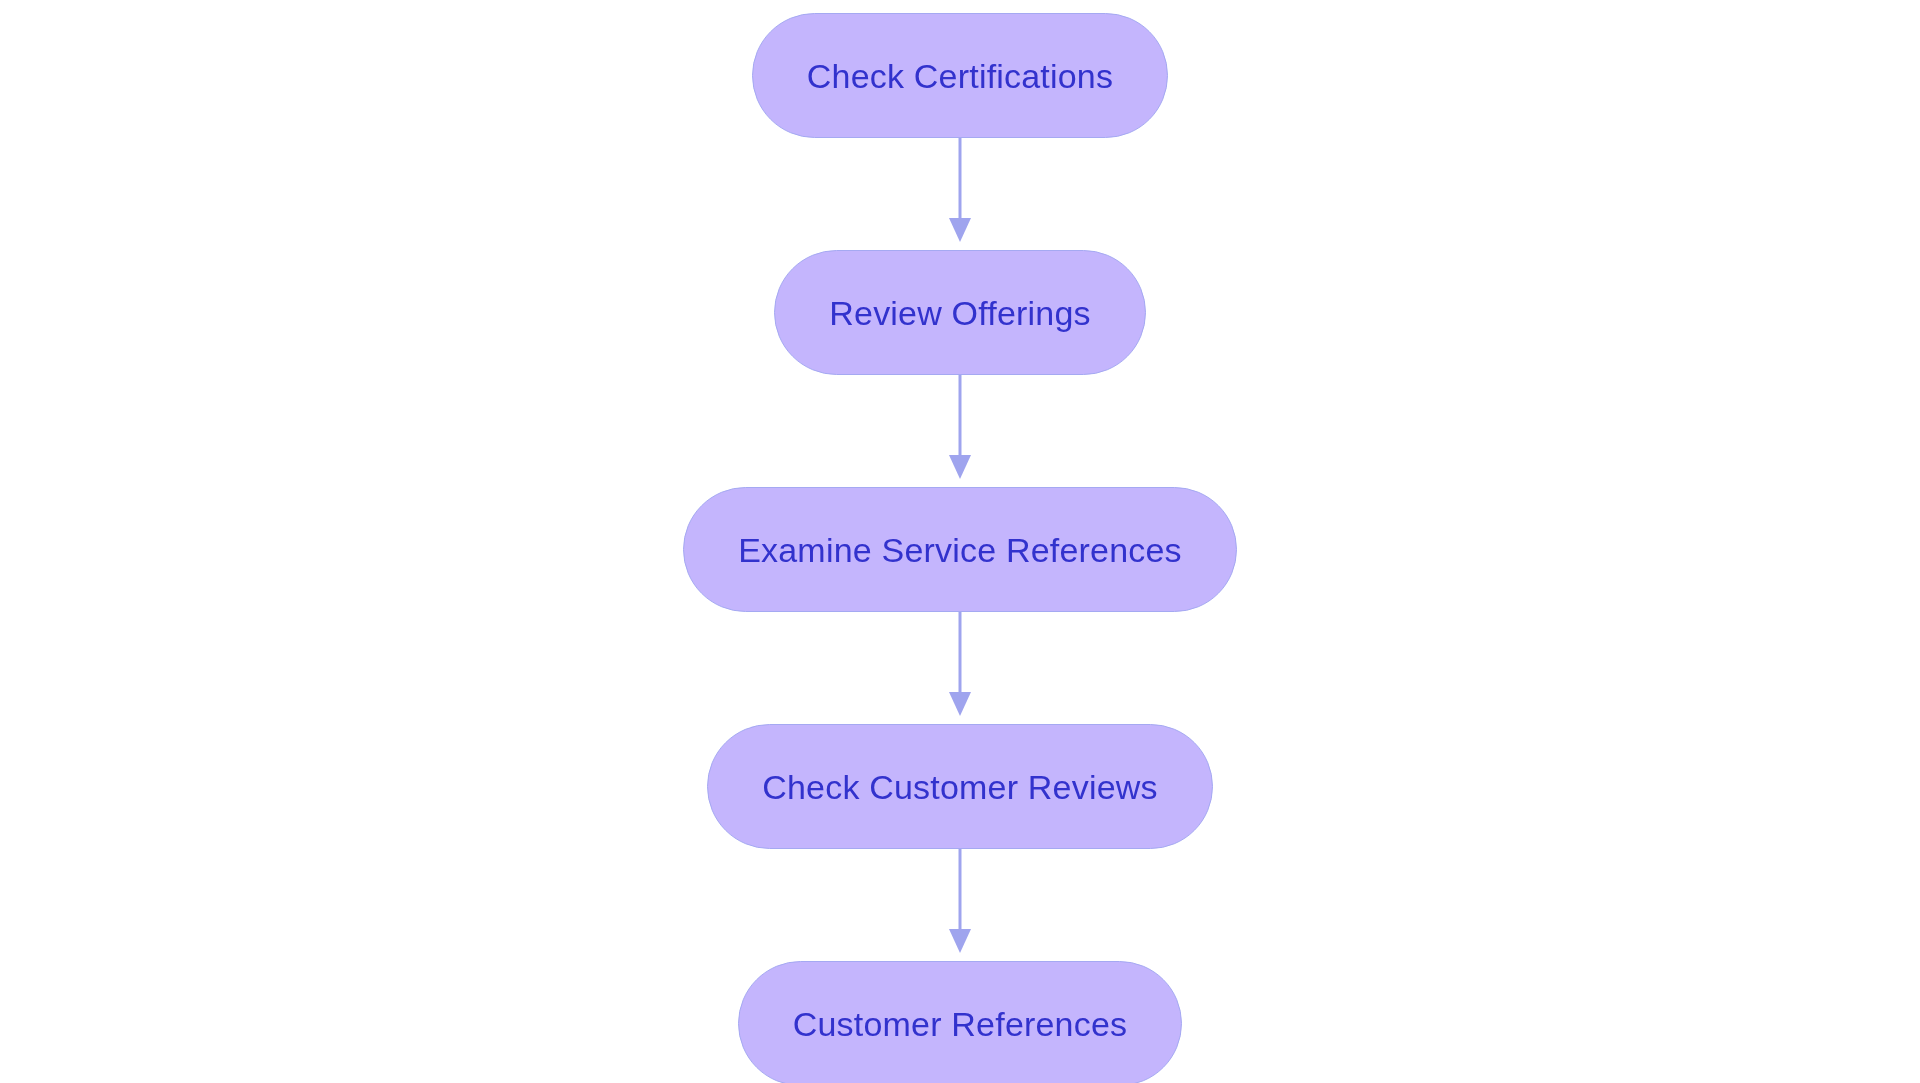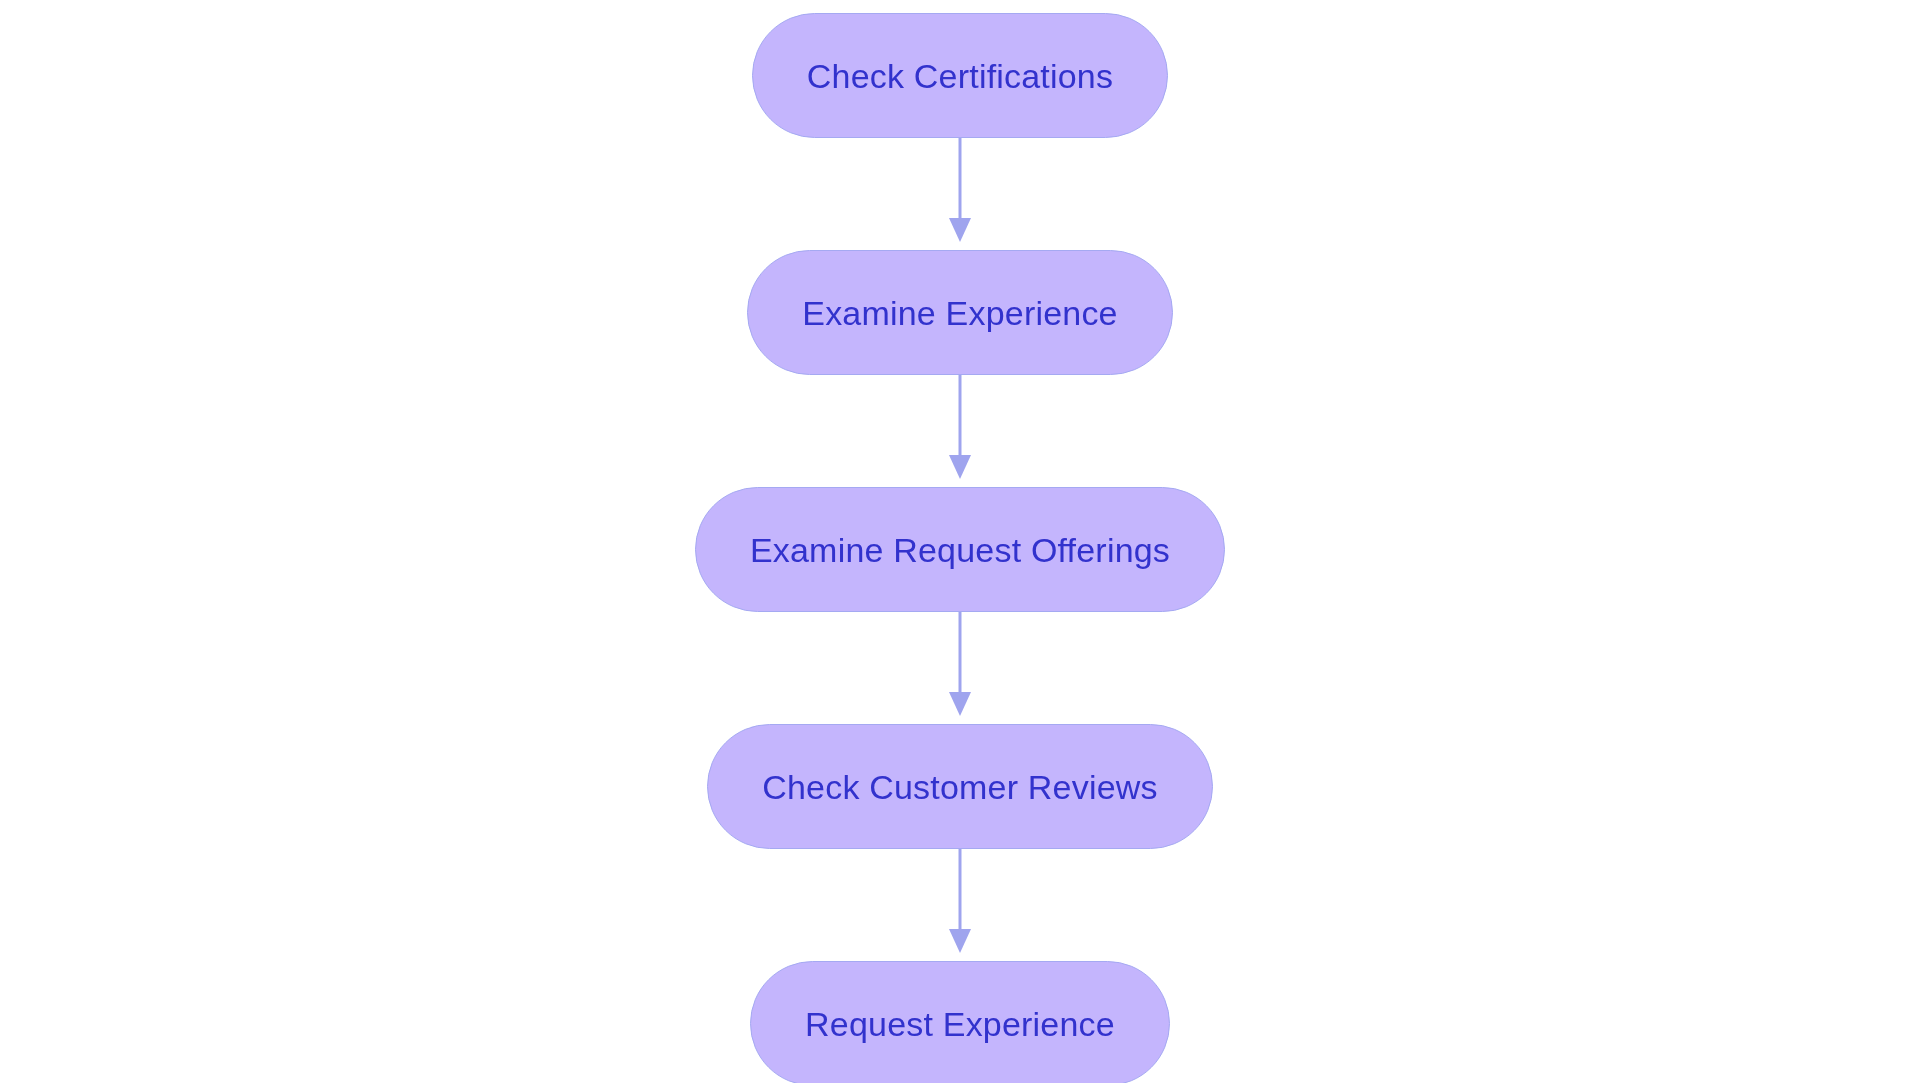--- a/index.html
+++ b/index.html
@@ -84,44 +84,44 @@
     <div class="node">
       <span class="node-label">Check Certifications</span>
     </div>
 
     <svg class="connector gap-0" viewBox="0 0 40 112" preserveAspectRatio="none">
       <line x1="20" y1="0" x2="20" y2="86" stroke="#9fa4ee" stroke-width="3"></line>
       <polygon points="20,104 9,80 31,80" fill="#9fa4ee"></polygon>
     </svg>
 
     <div class="node">
-      <span class="node-label">Examine Experience</span>
+      <span class="node-label">Review Offerings</span>
     </div>
 
     <svg class="connector gap-1" viewBox="0 0 40 112" preserveAspectRatio="none">
       <line x1="20" y1="0" x2="20" y2="86" stroke="#9fa4ee" stroke-width="3"></line>
       <polygon points="20,104 9,80 31,80" fill="#9fa4ee"></polygon>
     </svg>
 
     <div class="node">
-      <span class="node-label">Examine Request Offerings</span>
+      <span class="node-label">Examine Service References</span>
     </div>
 
     <svg class="connector gap-2" viewBox="0 0 40 112" preserveAspectRatio="none">
       <line x1="20" y1="0" x2="20" y2="86" stroke="#9fa4ee" stroke-width="3"></line>
       <polygon points="20,104 9,80 31,80" fill="#9fa4ee"></polygon>
     </svg>
 
     <div class="node">
       <span class="node-label">Check Customer Reviews</span>
     </div>
 
     <svg class="connector gap-3" viewBox="0 0 40 112" preserveAspectRatio="none">
       <line x1="20" y1="0" x2="20" y2="86" stroke="#9fa4ee" stroke-width="3"></line>
       <polygon points="20,104 9,80 31,80" fill="#9fa4ee"></polygon>
     </svg>
 
     <div class="node">
-      <span class="node-label">Request Experience</span>
+      <span class="node-label">Customer References</span>
     </div>
 
   </div>
 </div>
 
 </body></html>

